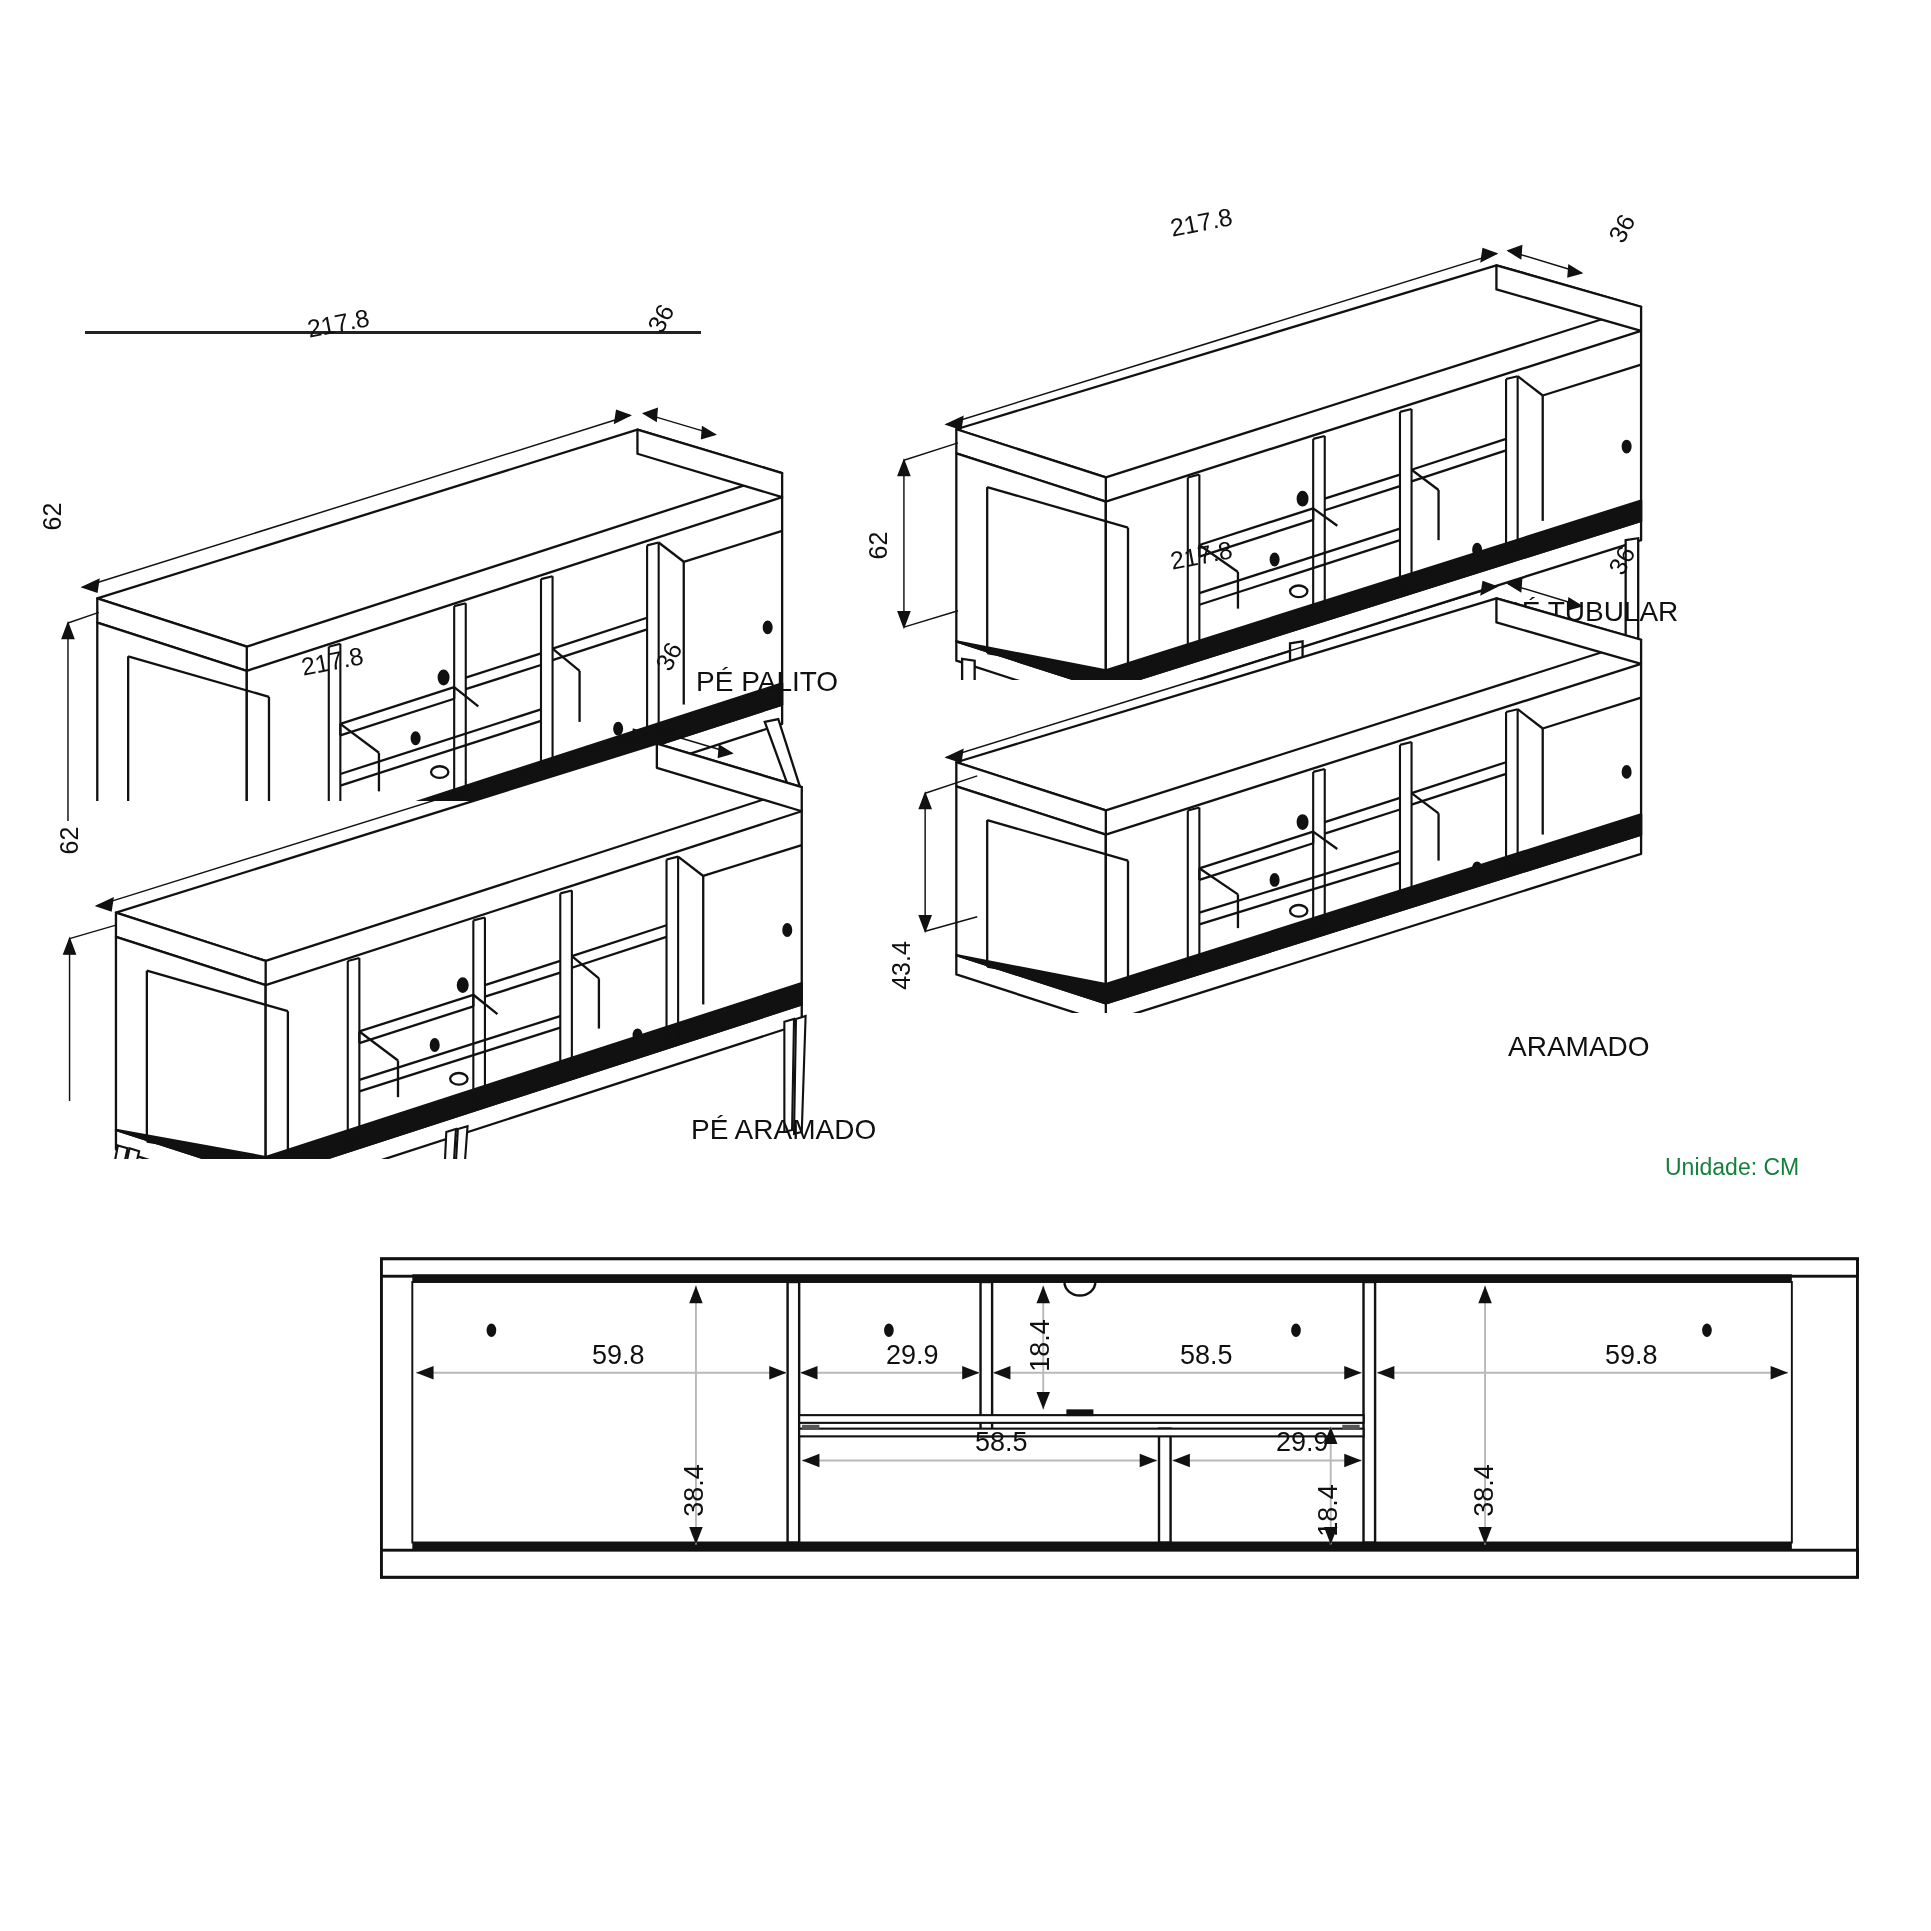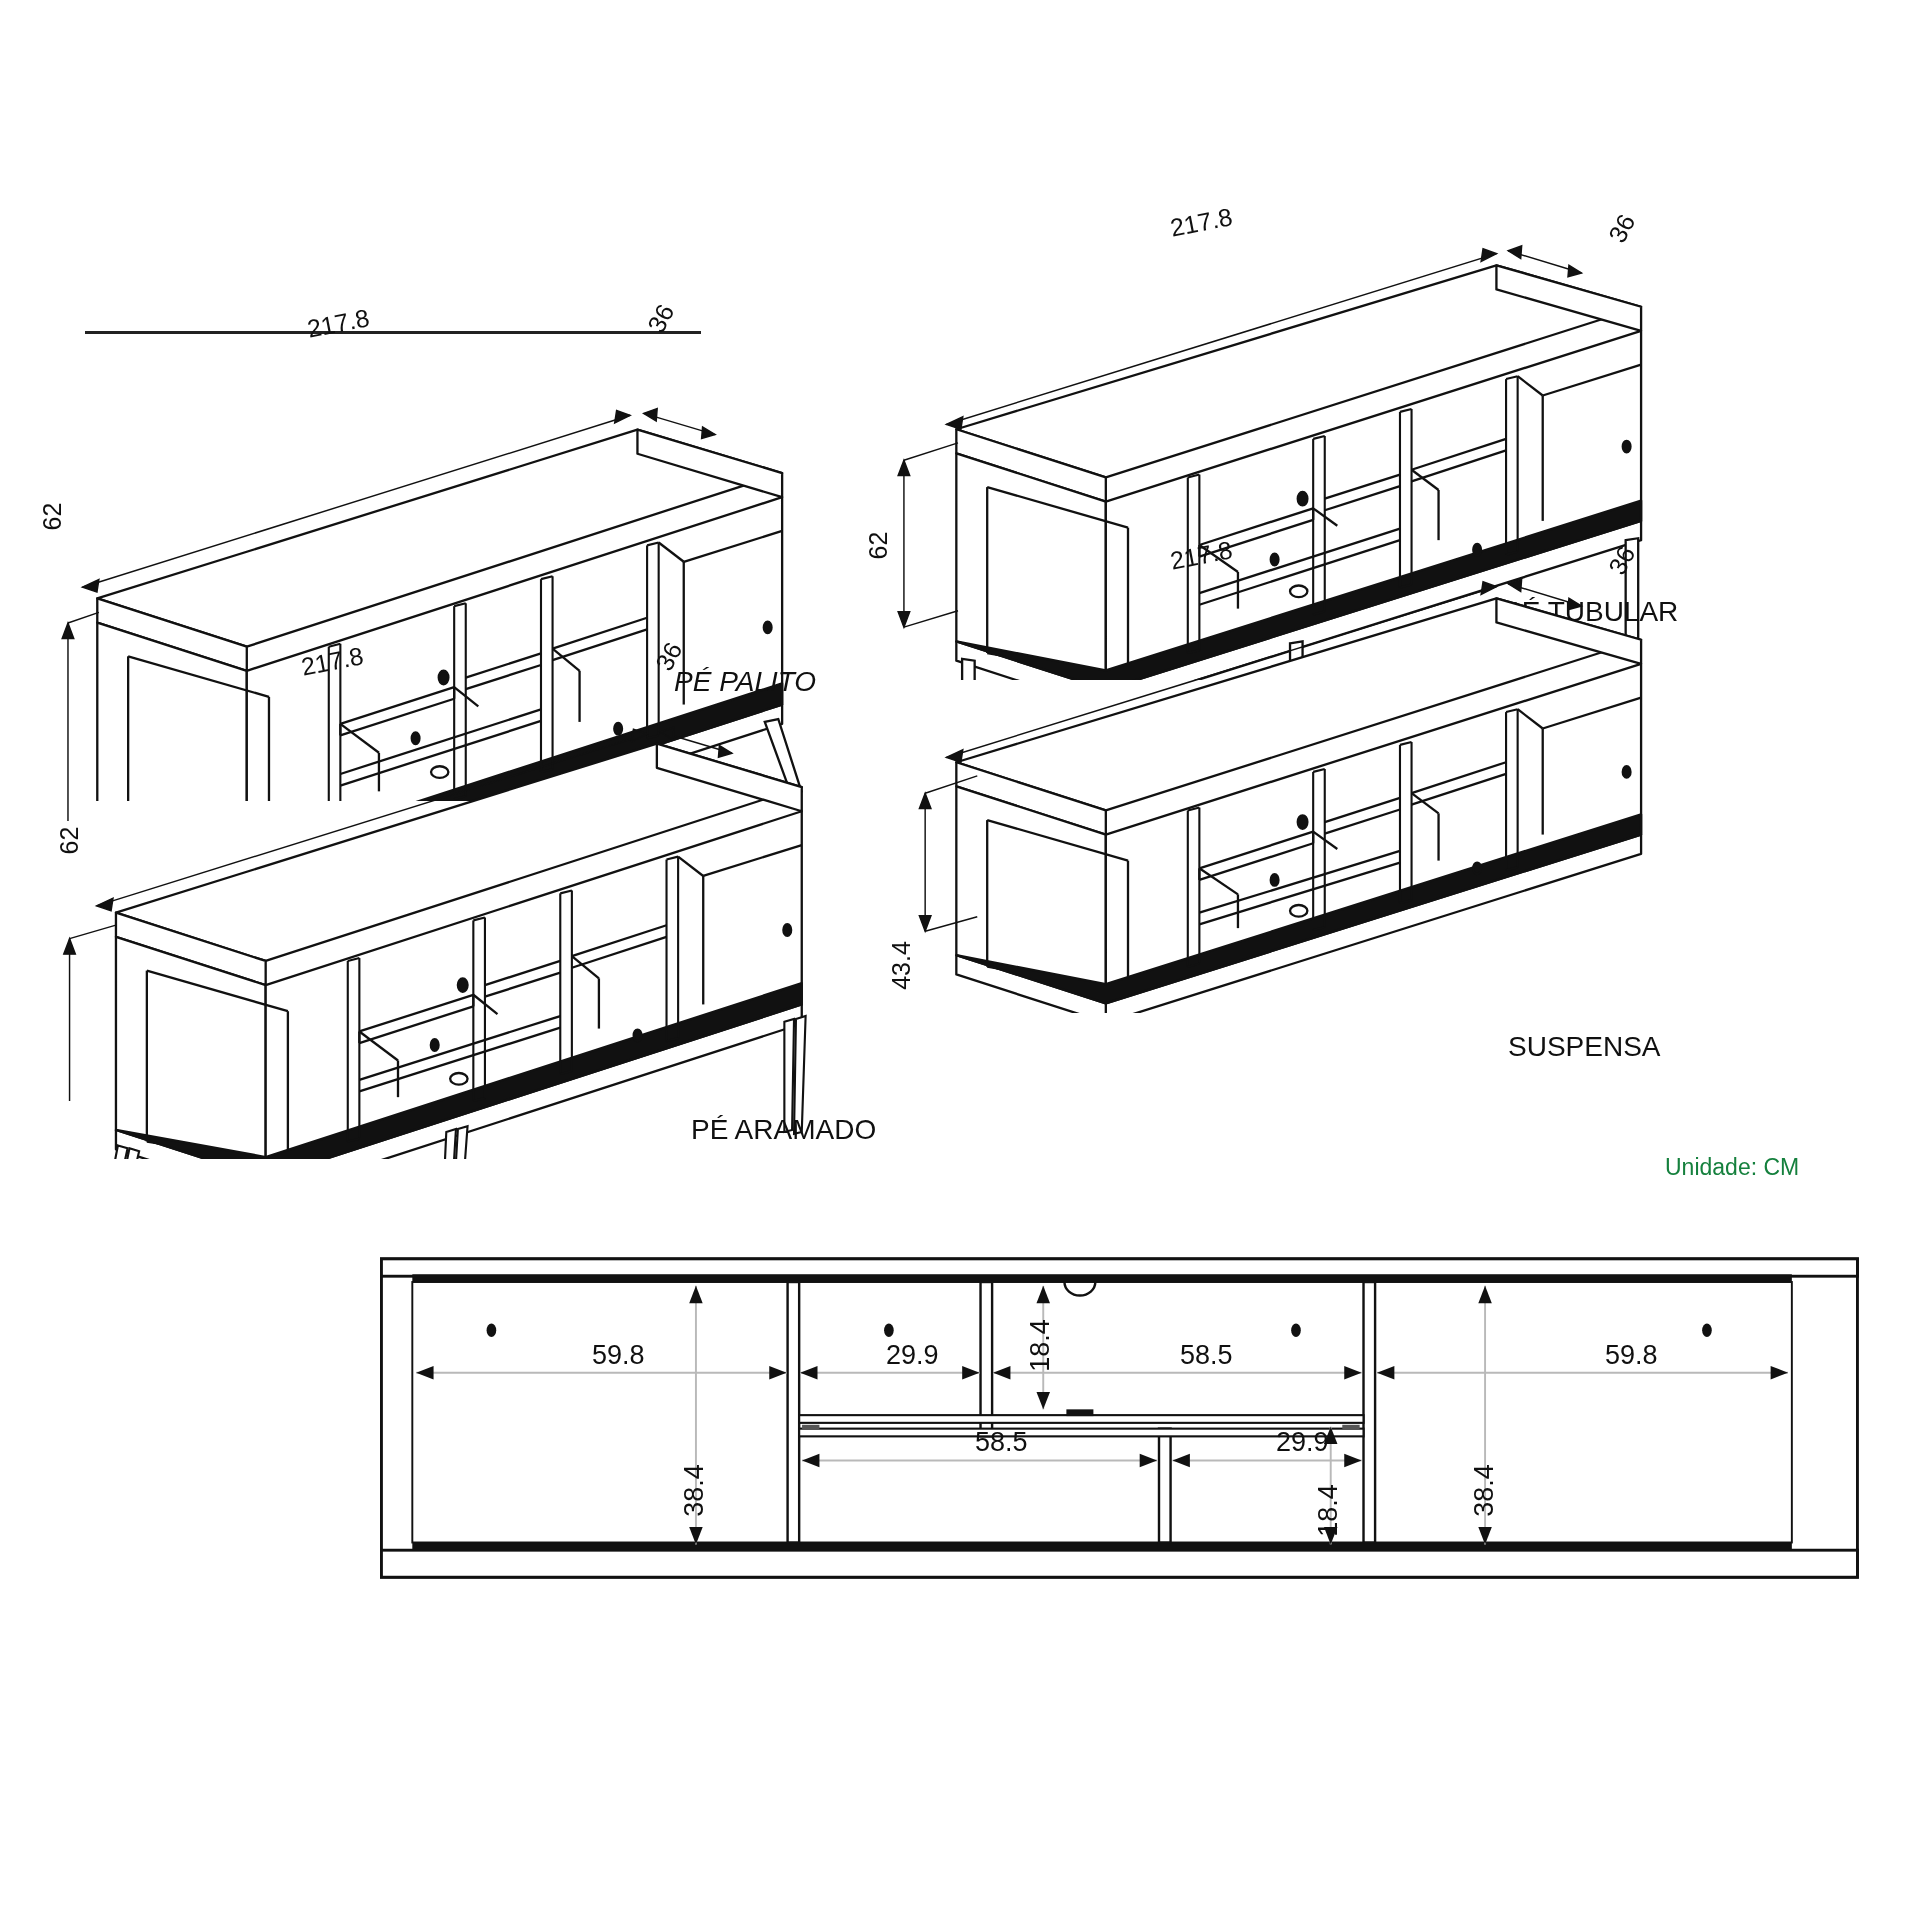--- a/index.html
+++ b/index.html
@@ -115,21 +115,21 @@
       <polygon points="66,528 80,531 62,625 52,622"></polygon>
       <polygon points="200,578 214,581 240,662 229,664"></polygon>
       <polygon points="404,510 418,507 446,592 435,594"></polygon>
       <polygon points="752,398 766,395 790,470 779,472"></polygon>
     </g>
   </svg>
 
   <div class="dimtxt tilt" style="left:307px;top:309px;">217.8</div>
   <div class="dimtxt tilt2" style="left:647px;top:304px;">36</div>
   <div class="dimtxt rot" style="left:39px;top:502px;">62</div>
-  <div class="vlabel" style="left:674px;top:666px;font-size:28px;font-style:italic;">PÉ PALITO</div>
+  <div class="vlabel" style="left:696px;top:666px;font-size:28px;">PÉ PALITO</div>
 
   <svg style="position:absolute;left:39px;top:338px;" width="850" height="483" viewBox="0 0 880 500">
     <g stroke="#111" stroke-width="1.5" fill="none">
       <line x1="45" y1="258" x2="612" y2="80"></line>
       <polygon points="45,258 62,250 60,263" fill="#111"></polygon>
       <polygon points="612,80 596,88 598,75" fill="#111"></polygon>
       <line x1="626" y1="78" x2="700" y2="100"></line>
       <polygon points="626,78 640,73 639,86" fill="#111"></polygon>
       <polygon points="700,100 686,104 687,92" fill="#111"></polygon>
       <line x1="30" y1="295" x2="30" y2="528"></line>
@@ -370,21 +370,21 @@
       <ellipse cx="415" cy="344" rx="9" ry="6" fill="#fff"></ellipse>
       <ellipse cx="600" cy="300" rx="4" ry="6" fill="#111"></ellipse>
       <ellipse cx="755" cy="200" rx="4" ry="6" fill="#111"></ellipse>
       <ellipse cx="390" cy="312" rx="4" ry="6" fill="#111"></ellipse>
     </g>
   </svg>
 
   <div class="dimtxt tilt" style="left:1170px;top:541px;">217.8</div>
   <div class="dimtxt tilt2" style="left:1608px;top:546px;">36</div>
   <div class="dimtxt rot" style="left:877px;top:951px;">43.4</div>
-  <div class="vlabel" style="left:1508px;top:1031px;font-size:28px;">SUSPENSA</div>
+  <div class="vlabel" style="left:1508px;top:1031px;font-size:28px;">ARAMADO</div>
 
   <svg style="position:absolute;left:869px;top:521px;" width="898" height="444" viewBox="0 0 930 460">
     <g stroke="#111" stroke-width="1.5" fill="none">
       <line x1="80" y1="245" x2="650" y2="68"></line>
       <polygon points="80,245 97,237 95,250" fill="#111"></polygon>
       <polygon points="650,68 634,76 636,63" fill="#111"></polygon>
       <line x1="662" y1="65" x2="738" y2="88"></line>
       <polygon points="662,65 676,60 675,73" fill="#111"></polygon>
       <polygon points="738,88 724,92 725,80" fill="#111"></polygon>
       <line x1="58" y1="282" x2="58" y2="425"></line>

